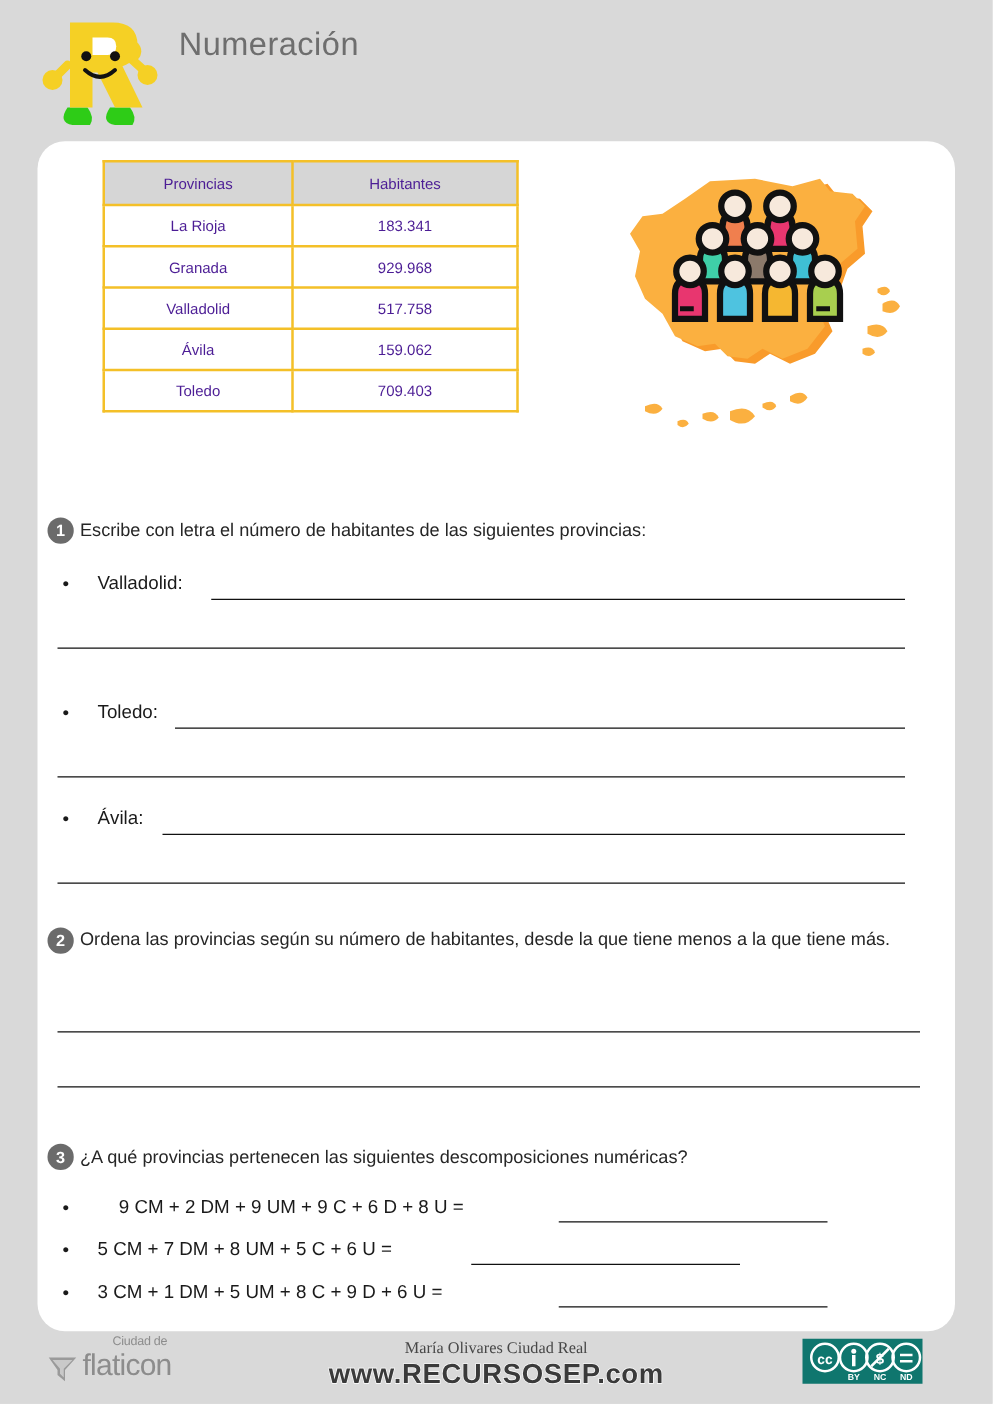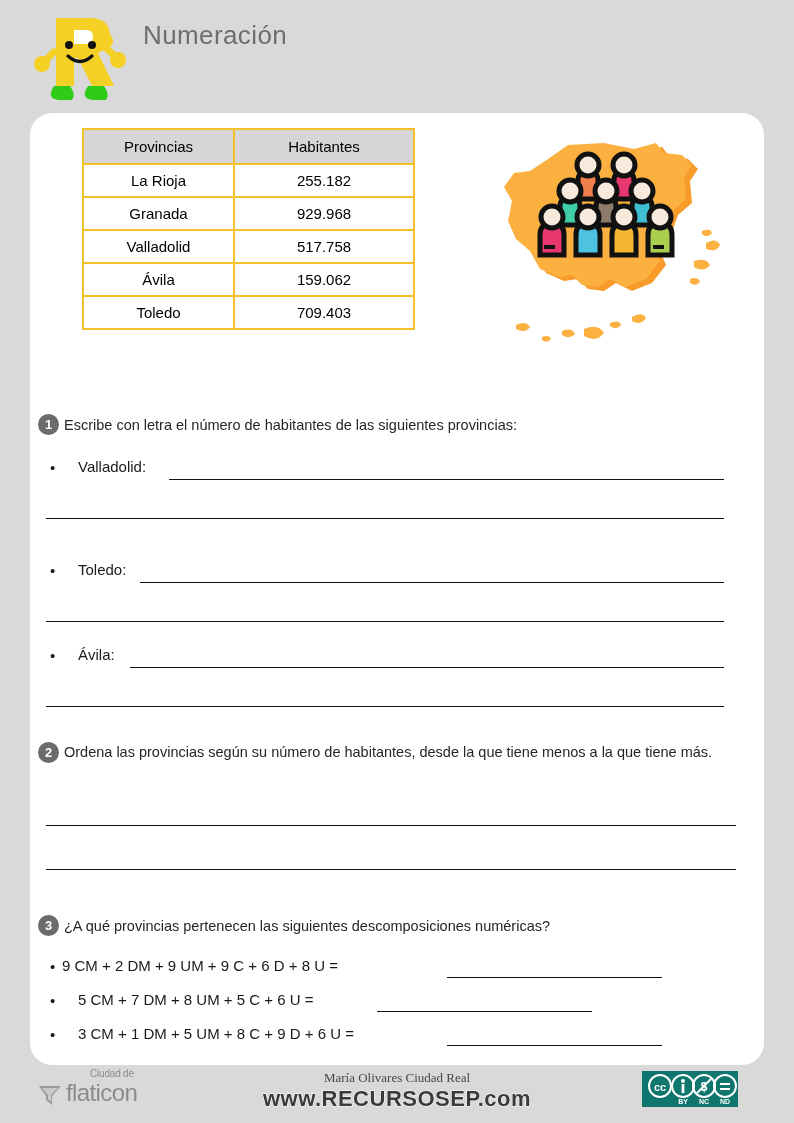--- a/index.html
+++ b/index.html
@@ -74,22 +74,22 @@
   .tbl {
     position: absolute;
     left: 52px; top: 15px;
     border-collapse: collapse;
   }
   .tbl td, .tbl th {
     border: 2.5px solid #f4c028;
     width: 149px;
     height: 31px;
     text-align: center;
-    font-size: 15px;
-    color: #000000;
+    font-size: 12px;
+    color: #4c1d95;
     font-weight: normal;
     padding: 0;
   }
   .tbl th {
     background: #d6d6d6;
     height: 33px;
   }
   .tbl td.num { width: 178px; }
   .tbl th.num { width: 178px; }
 
@@ -229,21 +229,21 @@
   <table class="tbl">
     <thead>
       <tr>
         <th>Provincias</th>
         <th class="num">Habitantes</th>
       </tr>
     </thead>
     <tbody>
       <tr>
         <td>La Rioja</td>
-        <td class="num">255.182</td>
+        <td class="num">183.341</td>
       </tr>
       <tr>
         <td>Granada</td>
         <td class="num">929.968</td>
       </tr>
       <tr>
         <td>Valladolid</td>
         <td class="num">517.758</td>
       </tr>
       <tr>
@@ -342,21 +342,21 @@
     <span class="qtext" style="left:34px; top:630px; width:672px;">Ordena las provincias según su número de habitantes, desde la que tiene menos a la que tiene más.</span>
     <span class="line" style="left:16px; top:712px; width:690px;"></span>
     <span class="line" style="left:16px; top:756px; width:690px;"></span>
   </div>
 
   <div class="ex">
     <span class="badge" style="left:8px; top:802px;">3</span>
     <span class="qtext" style="left:34px; top:804px; width:660px;">¿A qué provincias pertenecen las siguientes descomposiciones numéricas?</span>
 
     <span class="bullet" style="left:20px; top:845px;">•</span>
-    <span class="itemlbl" style="left:32px; top:844px;">9 CM + 2 DM + 9 UM + 9 C + 6 D + 8 U =</span>
+    <span class="itemlbl" style="left:65px; top:844px;">9 CM + 2 DM + 9 UM + 9 C + 6 D + 8 U =</span>
     <span class="line" style="left:417px; top:864px; width:215px;"></span>
 
     <span class="bullet" style="left:20px; top:879px;">•</span>
     <span class="itemlbl" style="left:48px; top:878px;">5 CM + 7 DM + 8 UM + 5 C + 6 U =</span>
     <span class="line" style="left:347px; top:898px; width:215px;"></span>
 
     <span class="bullet" style="left:20px; top:913px;">•</span>
     <span class="itemlbl" style="left:48px; top:912px;">3 CM + 1 DM + 5 UM + 8 C + 9 D + 6 U =</span>
     <span class="line" style="left:417px; top:932px; width:215px;"></span>
   </div>

